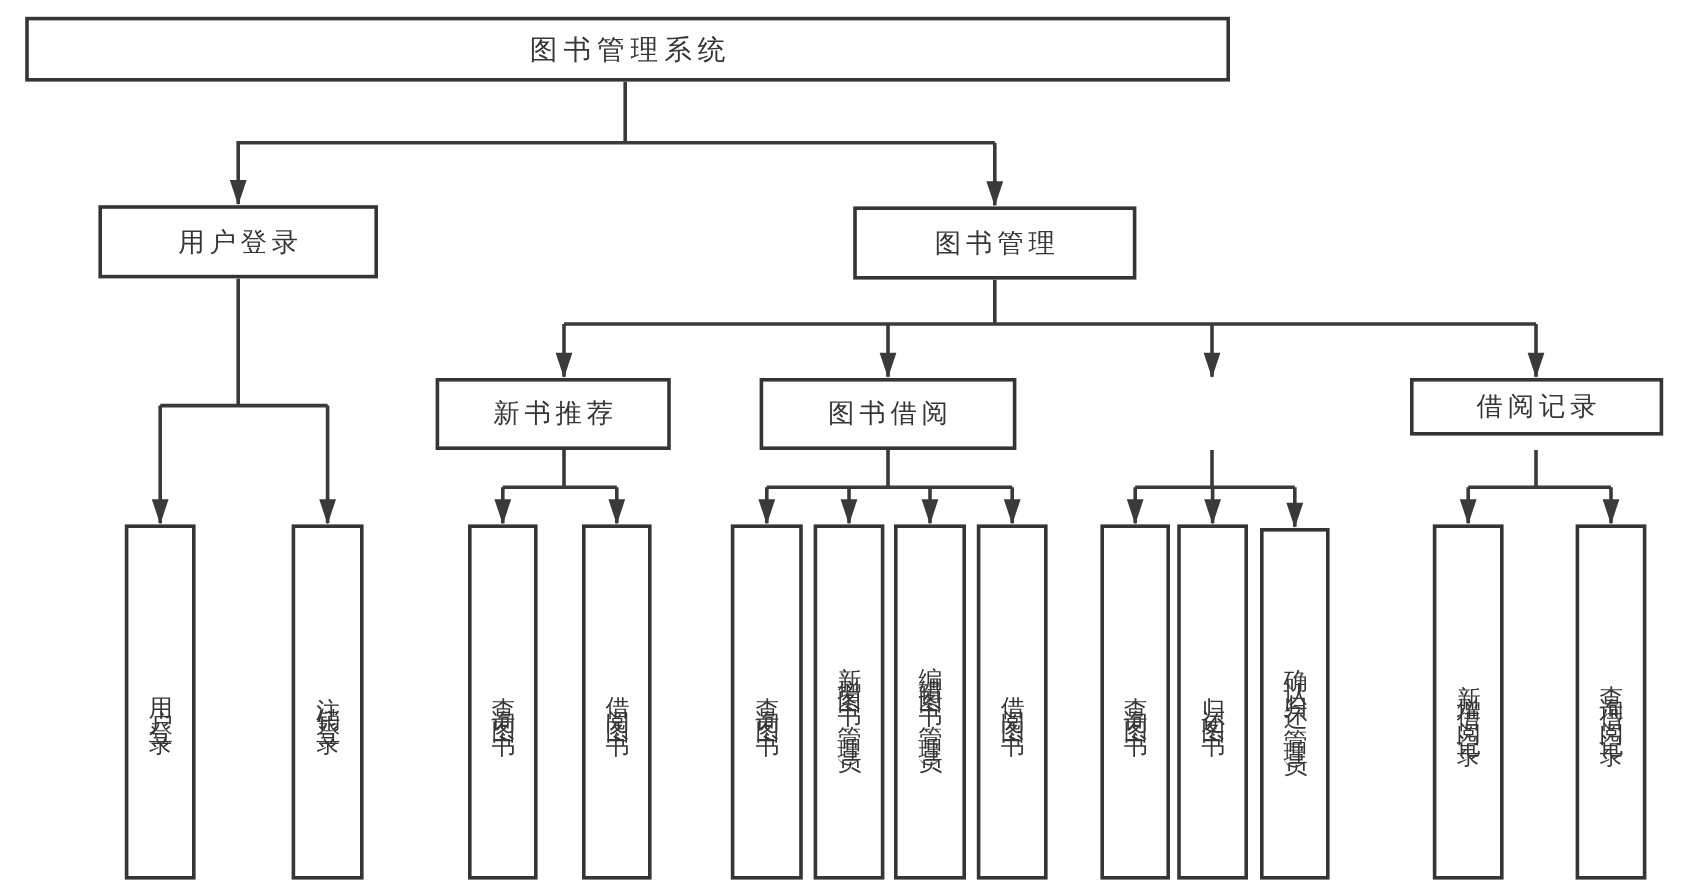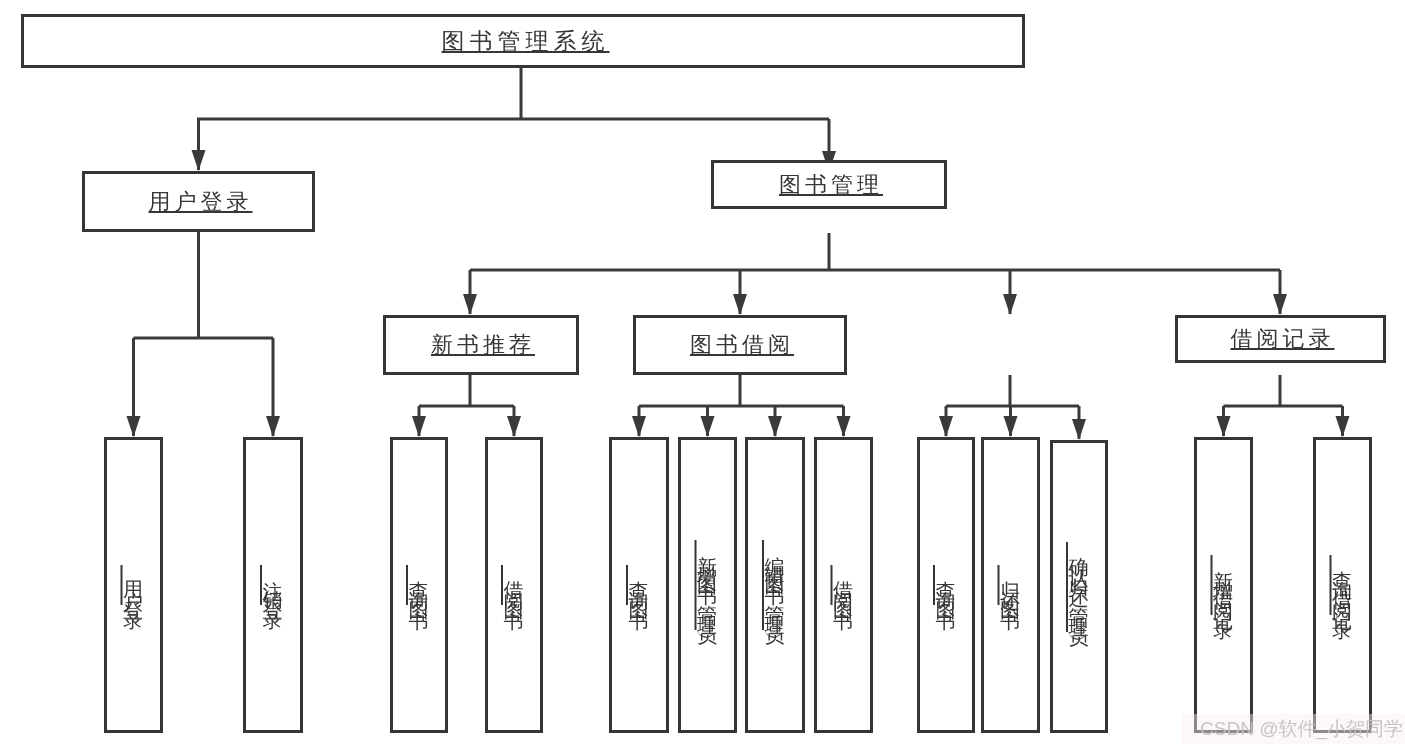--- a/index.html
+++ b/index.html
@@ -24,21 +24,20 @@
   }
   .box {
     position: absolute;
     box-sizing: border-box;
     background: #ffffff;
     border: 3px solid #353535;
     display: flex;
     align-items: center;
     justify-content: center;
     color: #363636;
-    text-decoration: underline;
   }
   .hlabel {
     font-size: 22px;
     letter-spacing: 4px;
     text-indent: 4px;
     white-space: nowrap;
   }
   .root-label {
     font-size: 23px;
     letter-spacing: 5px;
@@ -108,25 +107,25 @@
     </g>
   </svg>
 
   <div class="box" style="left:21px; top:14px; width:1004px; height:54px;">
     <span class="root-label">图书管理系统</span>
   </div>
 
   <div class="box" style="left:82px; top:171px; width:233px; height:61px;">
     <span class="hlabel">用户登录</span>
   </div>
-  <div class="box" style="left:711px; top:160px; width:236px; height:49px;">
+  <div class="box" style="left:711px; top:172px; width:236px; height:61px;">
     <span class="hlabel">图书管理</span>
   </div>
 
-  <div class="box" style="left:363px; top:315px; width:196px; height:60px;margin-left:20px;">
+  <div class="box" style="left:363px; top:315px; width:196px; height:60px;">
     <span class="hlabel">新书推荐</span>
   </div>
   <div class="box" style="left:633px; top:315px; width:214px; height:60px;">
     <span class="hlabel">图书借阅</span>
   </div>
   <div class="box" style="left:1175px; top:315px; width:211px; height:48px;">
     <span class="hlabel">借阅记录</span>
   </div>
 
   <div class="box vbox" style="left:104px; top:437px; width:59px; height:296px;">
@@ -166,15 +165,14 @@
     <span class="vlabel">确认归还（管理员）</span>
   </div>
 
   <div class="box vbox" style="left:1194px; top:437px; width:59px; height:296px;">
     <span class="vlabel">新增借阅记录</span>
   </div>
   <div class="box vbox" style="left:1313px; top:437px; width:59px; height:296px;">
     <span class="vlabel">查询借阅记录</span>
   </div>
 
-  <div class="watermark">CSDN @软件_小贺同学</div>
 
 </div>
 
 </body></html>

